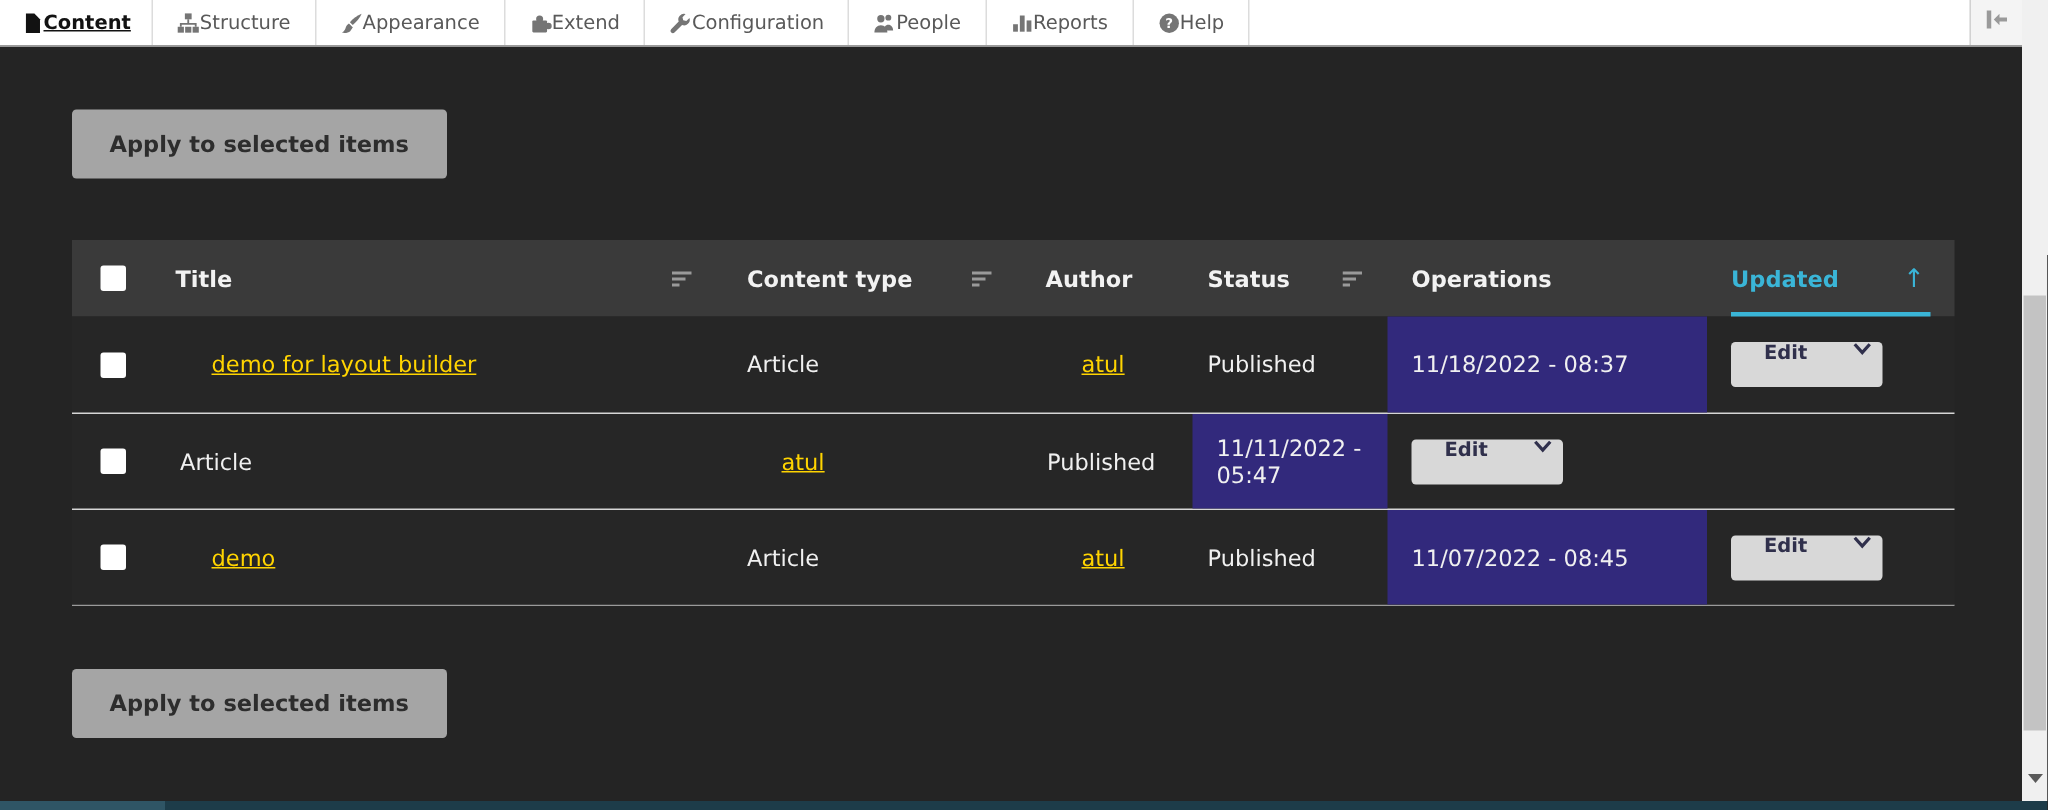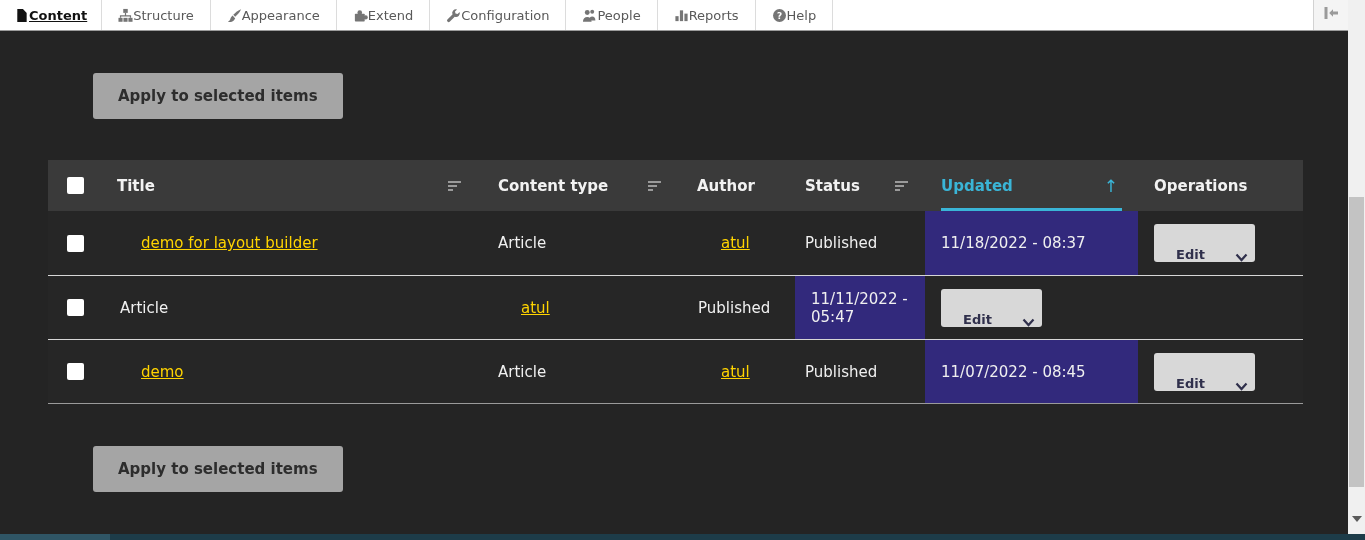--- a/index.html
+++ b/index.html
@@ -33,21 +33,21 @@
     display: flex; align-items: center; justify-content: center; cursor: pointer;
   }
 
   
   .btn-apply {
     position: absolute; left: 48px;
     background: #a5a5a5; color: #2d2d2d;
     font-family: "DejaVu Sans", "Liberation Sans", sans-serif;
     font-size: 15px; font-weight: bold;
     border: none; border-radius: 3px;
-    padding: 14px 25px; cursor: pointer; margin-left: 45px;
+    padding: 14px 25px; cursor: pointer;
   }
   .btn-apply.top { top: 73px; }
   .btn-apply.bottom { top: 446px; }
 
   
   .content-table { position: absolute; left: 48px; top: 160px; width: 1255px; }
   .tgrid {
     display: grid;
     grid-template-columns: 62px 378px 200px 107px 130px 213px 165px;
   }
@@ -86,21 +86,21 @@
   .td-ops { padding-left: 16px; }
 
   .checkbox {
     width: 17px; height: 17px; background: #ffffff;
     border-radius: 2px; display: inline-block; cursor: pointer;
   }
   a.ylink { color: #ffd400; text-decoration: underline; cursor: pointer; margin-left: 24px; }
 
   
   .split-btn {
-    display: inline-flex; align-items: flex-end; height: 38px;
+    display: inline-flex; align-items: flex-start; height: 30px;
     background: #d8d8d8; border-radius: 3px; overflow: hidden;
   }
   .split-main {
     padding: 0 22px; display: flex; align-items: center;
     font-size: 13px; font-weight: bold; color: #30304c; cursor: pointer;
   }
   .split-divider { width: 1px; background: #9a9a9a; }
   .split-toggle {
     width: 27px; display: flex; align-items: center; justify-content: center; cursor: pointer;
   }
@@ -265,26 +265,26 @@
     <div class="th th-status">
       <span>Status</span>
       <span class="sort-icon">
         <svg width="14" height="12" viewBox="0 0 14 12" fill="#9a9a9a">
           <rect x="0" y="1" width="13" height="2"></rect>
             <rect x="0" y="5" width="9" height="2"></rect>
             <rect x="0" y="9" width="5" height="2"></rect>
         </svg>
       </span>
     </div>
+    <div class="th th-ops">
+      <span>Operations</span>
+    </div>
     <div class="th th-updated">
       <span>Updated</span>
       <span class="sort-arrow">↑</span>
-    </div>
-    <div class="th th-ops">
-      <span>Operations</span>
     </div>
   </div>
 
   <div class="tbody">
 
     <div class="tgrid tr">
       <div class="td td-check">
         <span class="checkbox"></span>
       </div>
       <div class="td td-title">

